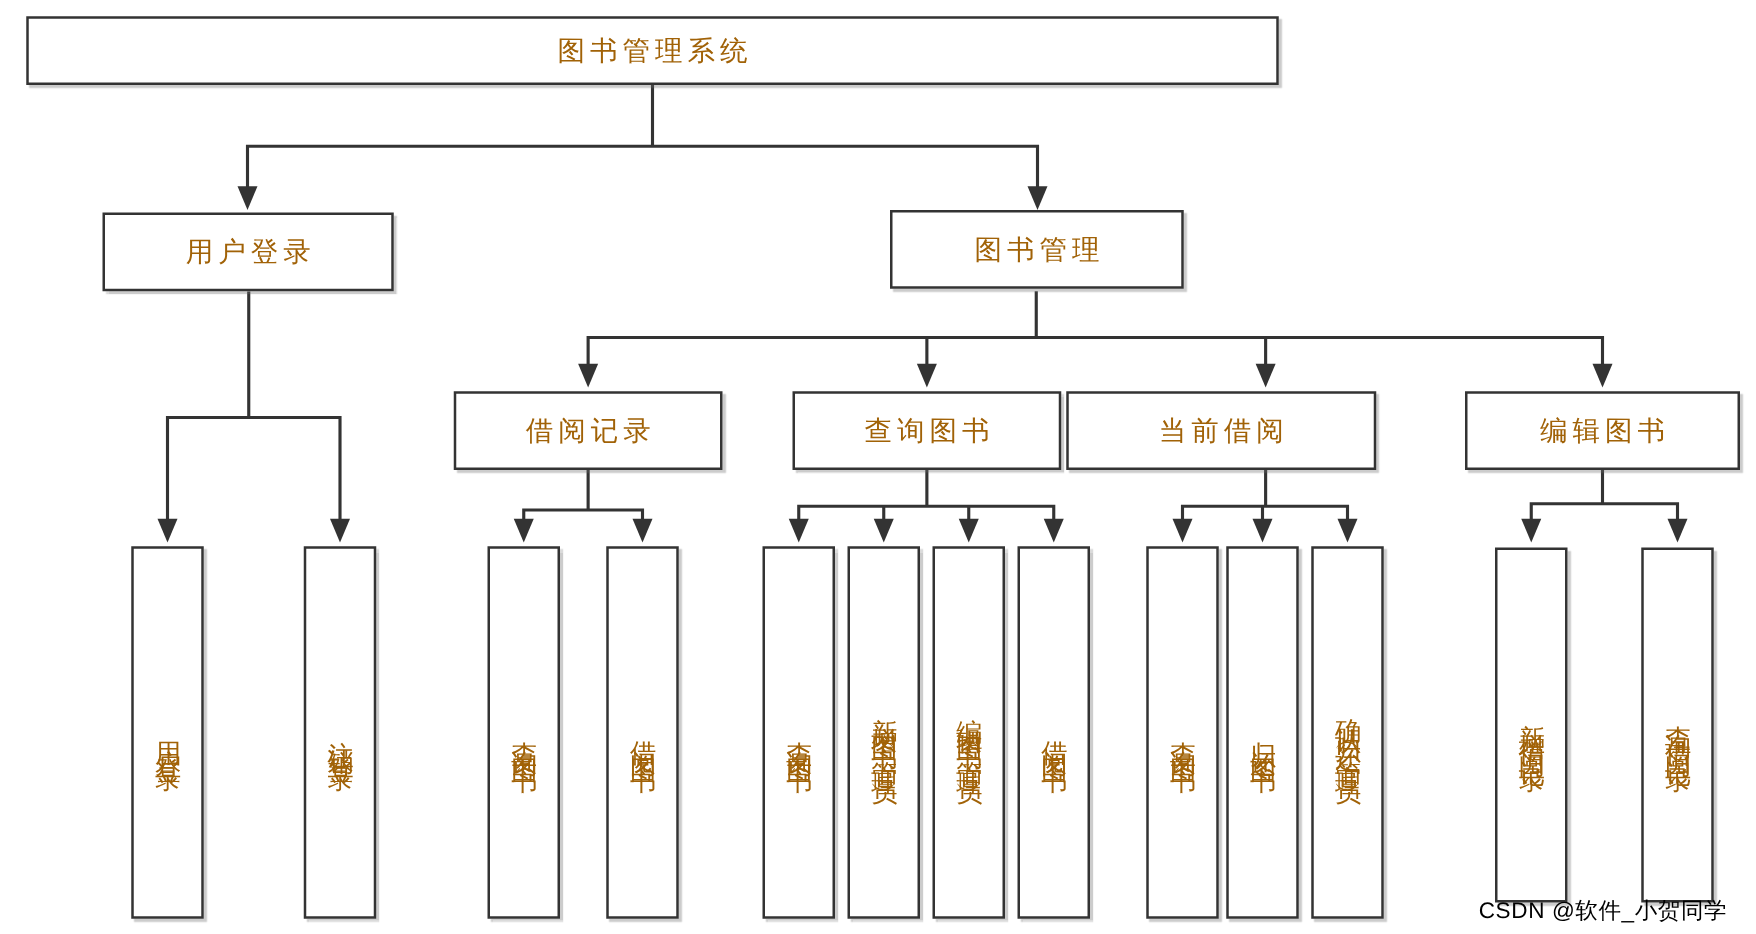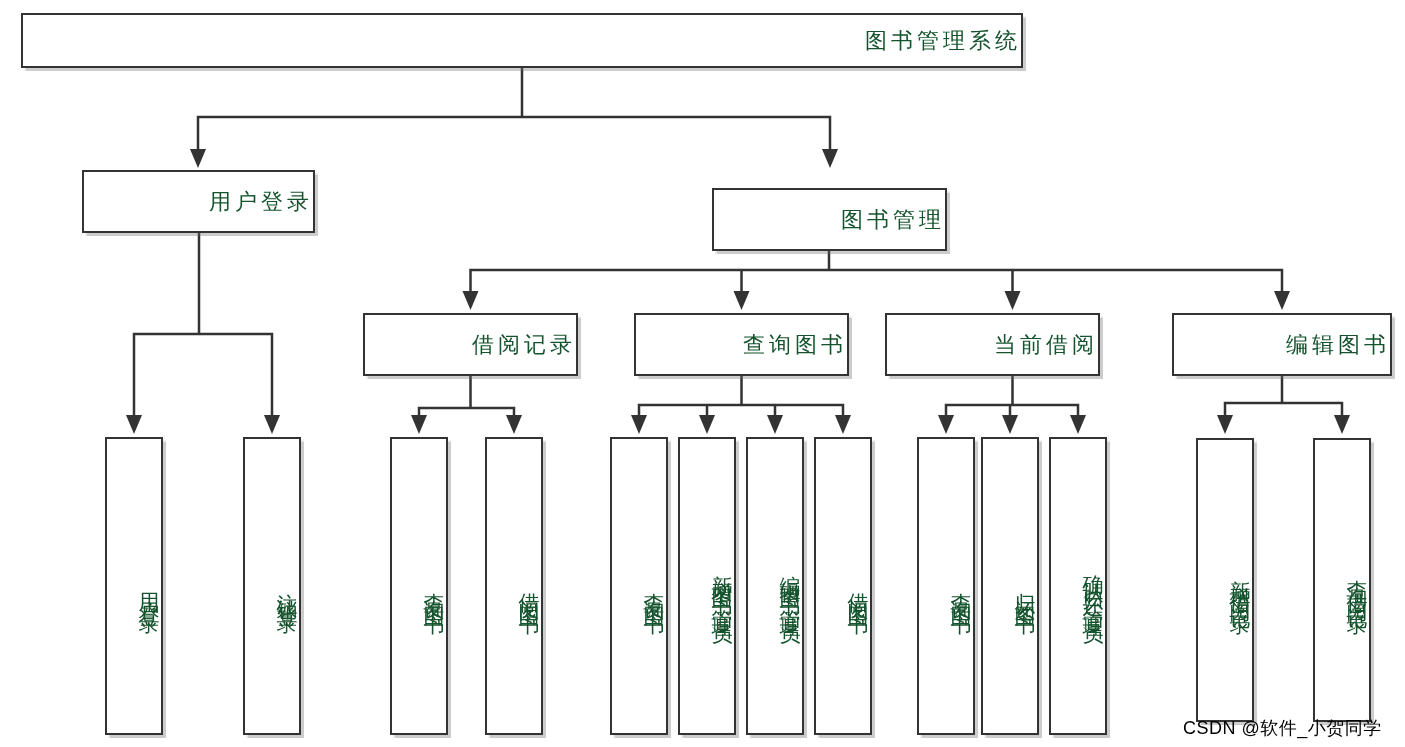--- a/index.html
+++ b/index.html
@@ -17,22 +17,22 @@
     width: 1405px; height: 747px;
   }
   .node {
     position: absolute;
     box-sizing: border-box;
     background: #ffffff;
     border: 2.5px solid #333333;
     box-shadow: 2.5px 2.5px 1px rgba(110,110,110,0.35);
     display: flex;
     align-items: center;
-    justify-content: flex-end;
-    color: #14532d;
+    justify-content: center;
+    color: #a16207;
   }
   .node.h .label {
     font-size: 22px;
     letter-spacing: 4px;
     white-space: nowrap;
     margin-left: 4px; 
   }
   .node.v .label {
     writing-mode: vertical-rl;
     text-orientation: mixed;
@@ -89,31 +89,31 @@
     </g>
   </svg>
 
   <div class="node h" style="left:21px; top:13px; width:1002px; height:55px;">
     <span class="label">图书管理系统</span>
   </div>
 
   <div class="node h" style="left:82px; top:170px; width:233px; height:63px;">
     <span class="label">用户登录</span>
   </div>
-  <div class="node h" style="left:712px; top:188px; width:235px; height:63px;">
+  <div class="node h" style="left:712px; top:168px; width:235px; height:63px;">
     <span class="label">图书管理</span>
   </div>
 
   <div class="node h" style="left:363px; top:313px; width:215px; height:63px;">
     <span class="label">借阅记录</span>
   </div>
   <div class="node h" style="left:634px; top:313px; width:215px; height:63px;">
     <span class="label">查询图书</span>
   </div>
-  <div class="node h" style="left:885px; top:313px; width:215px; height:63px;">
+  <div class="node h" style="left:853px; top:313px; width:248px; height:63px;">
     <span class="label">当前借阅</span>
   </div>
   <div class="node h" style="left:1172px; top:313px; width:220px; height:63px;">
     <span class="label">编辑图书</span>
   </div>
 
   <div class="node v" style="left:105px; top:437px; width:58px; height:298px;">
     <span class="label">用户登录</span>
   </div>
   <div class="node v" style="left:243px; top:437px; width:58px; height:298px;">

